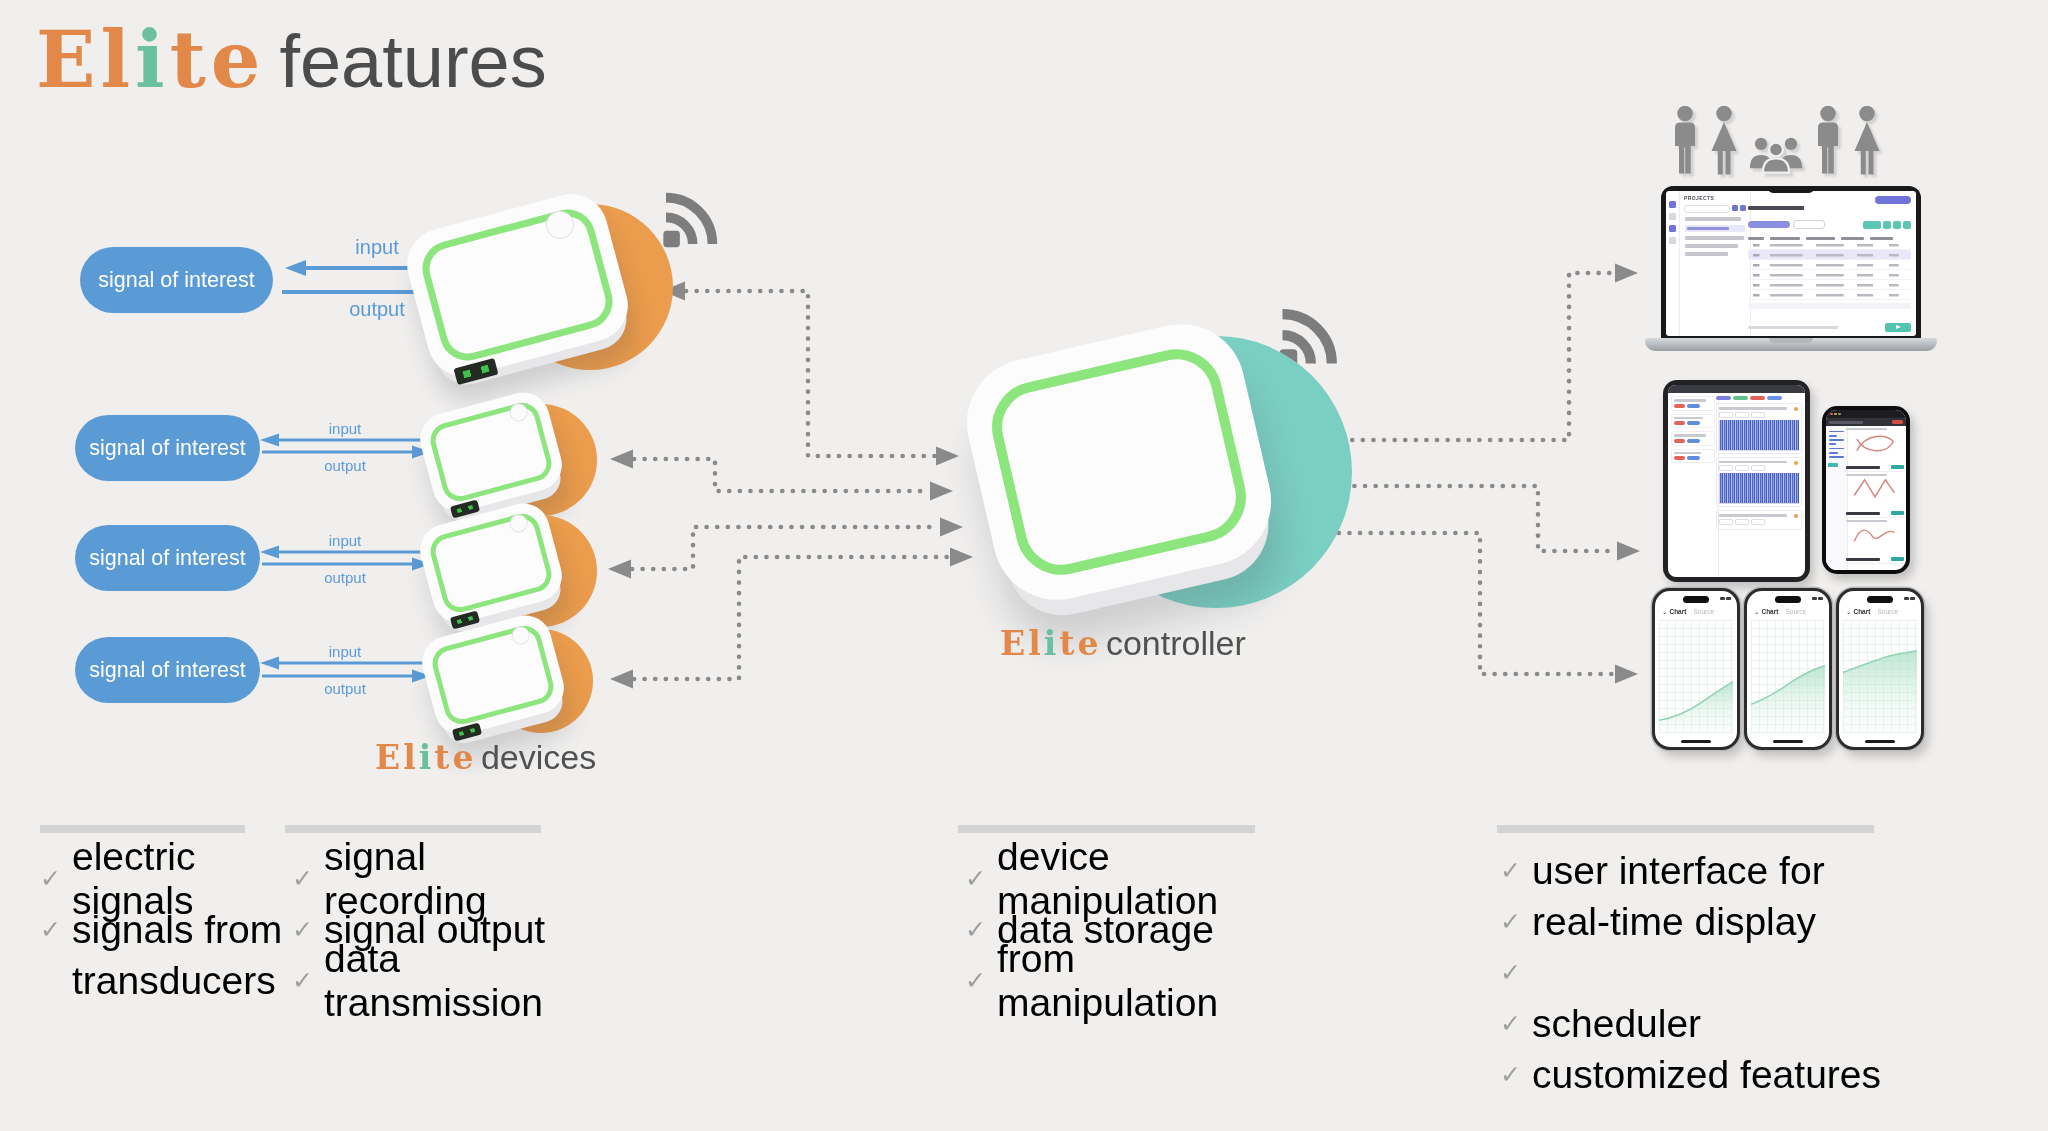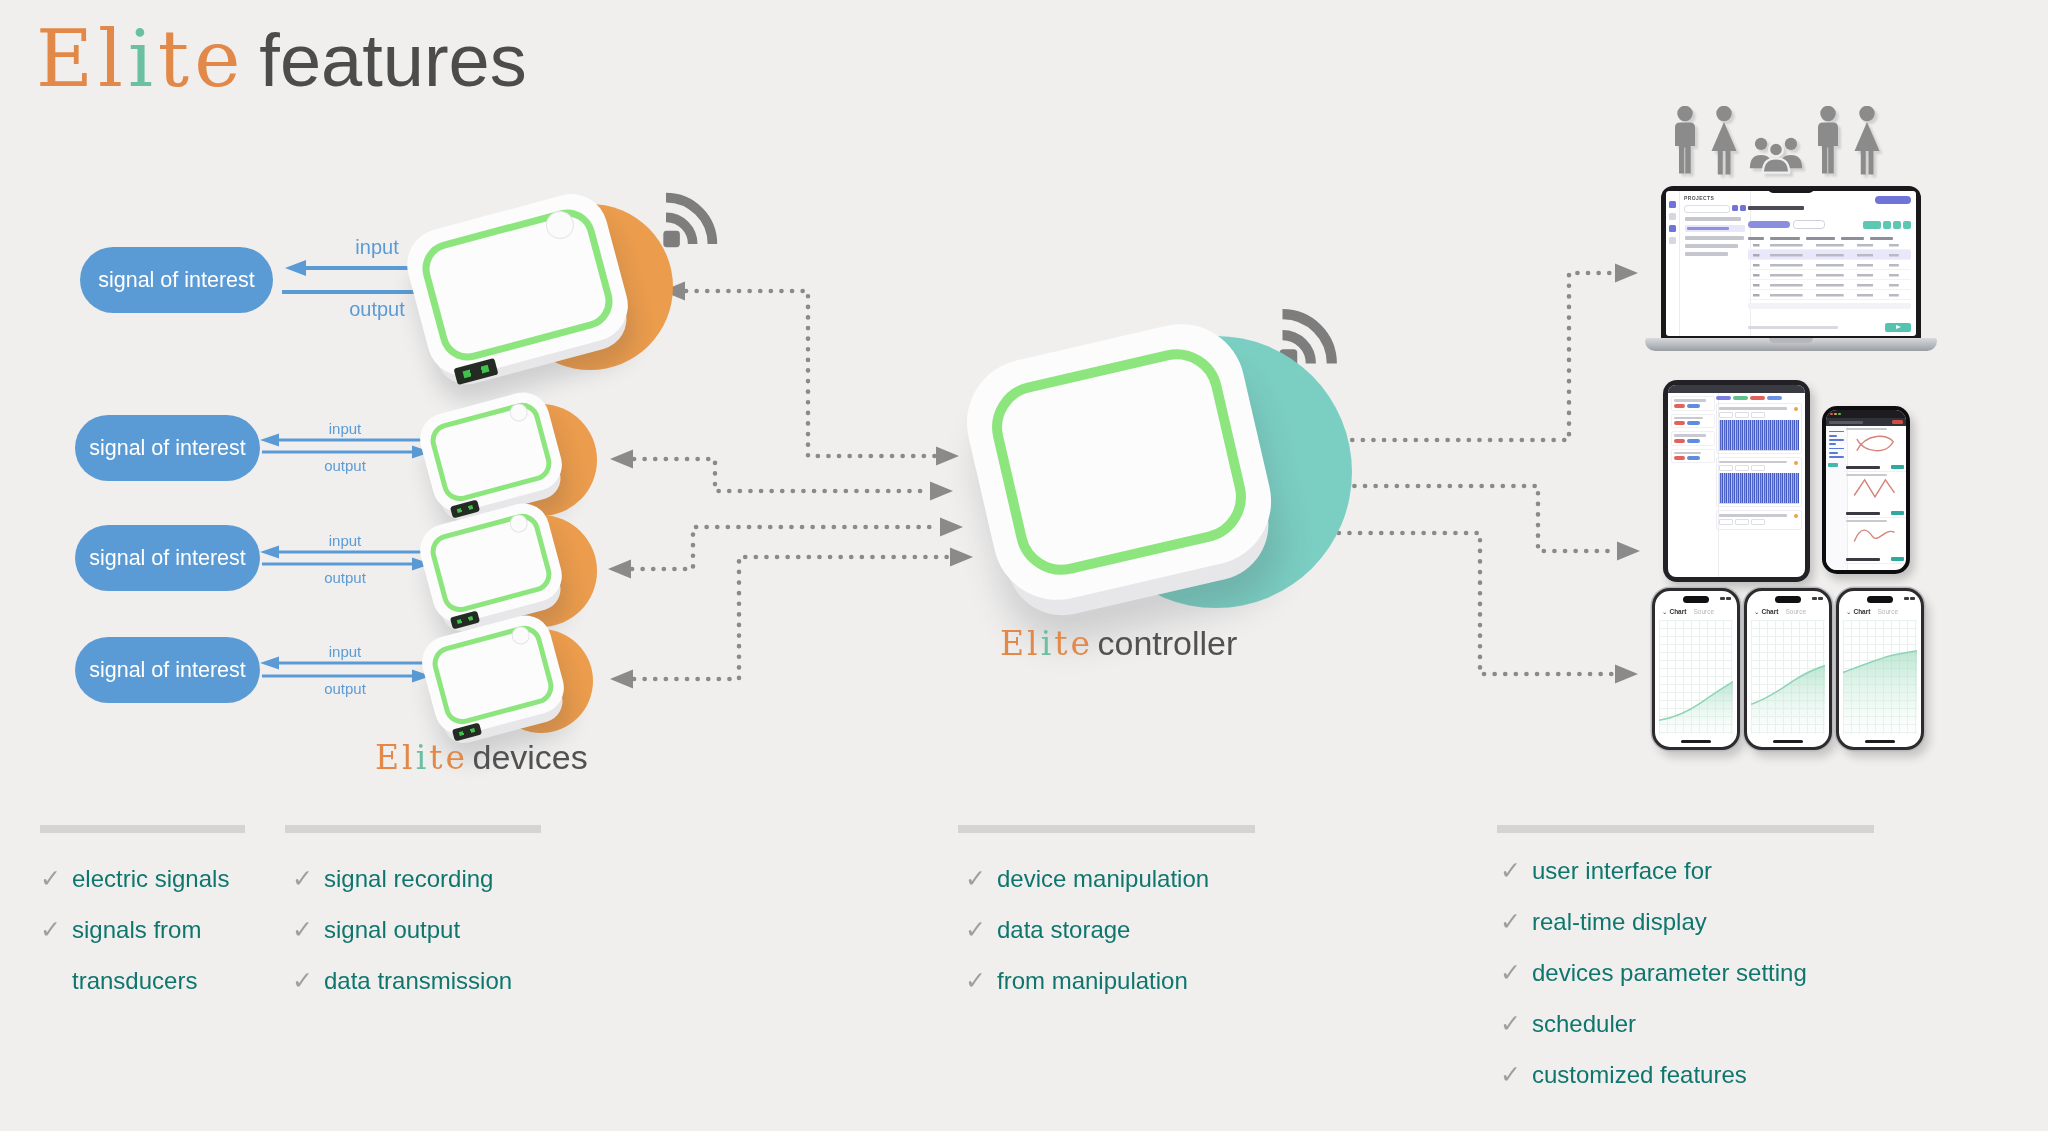--- a/index.html
+++ b/index.html
@@ -1,21 +1,21 @@
 <!DOCTYPE html>
 <html><head>
 <meta charset="utf-8">
 <style>
   html,body{margin:0;padding:0;background:#e8e8e8;}
   .canvas{position:relative;width:2048px;height:1131px;background:#f0efee;overflow:hidden;
           font-family:"Liberation Sans", sans-serif;}
 
   
   .title{position:absolute;left:36px;top:14px;white-space:nowrap;}
-  .brand{font-family:"DejaVu Serif", serif;font-weight:400;letter-spacing:5px;}
+  .brand{font-family:"DejaVu Serif", serif;font-weight:700;letter-spacing:5px;}
   .title .brand{font-size:78px;}
   .b-or{color:#e2894a;} .b-tl{color:#6cc0a2;}
   .title .word{font-size:74px;color:#4c4c4c;font-weight:400;margin-left:14px;letter-spacing:0;}
 
   
   svg.overlay{position:absolute;left:0;top:0;}
   .dots{fill:none;stroke:#8a8a8a;stroke-width:4.6;stroke-linecap:round;stroke-dasharray:0.1 10.5;}
   .ah{fill:#8a8a8a;}
   .bl{stroke:#5b9bd5;fill:none;}
   .bh{fill:#5b9bd5;}
@@ -157,21 +157,21 @@
      background-image:linear-gradient(#e9f1ef 1px,transparent 1px),linear-gradient(90deg,#e9f1ef 1px,transparent 1px);
      background-size:8px 8px;}
   .ph-grid svg{position:absolute;inset:0;width:100%;height:100%;}
   .ph-home{position:absolute;left:50%;bottom:4px;width:30px;height:3px;margin-left:-15px;background:#1d1d1f;border-radius:2px;}
 
   
   .divider{position:absolute;height:8px;background:#d4d4d4;}
   .feat{position:absolute;list-style:none;margin:0;padding:0;}
   .feat li{height:51px;display:flex;align-items:center;}
   .feat .ck{width:32px;font-size:25px;color:#9f9f9f;flex:0 0 32px;}
-  .feat .tx{font-size:24px;color:#0f766e;}
+  .feat .tx{font-size:39px;color:#000000;}
 </style>
 </head>
 <body>
 
 <div class="canvas">
 
   <svg class="overlay" width="2048" height="1131" viewBox="0 0 2048 1131">
     <g>
       <path class="dots" d="M686,291 H808 V456 H935"></path>
       <polygon class="ah" points="662,291 685,281.5 685,300.5"></polygon>
@@ -650,21 +650,20 @@
     <li>
         <span class="ck">✓</span>
         <span class="tx">user interface for</span>
       </li>
     <li>
         <span class="ck">✓</span>
         <span class="tx">real-time display</span>
       </li>
     <li>
         <span class="ck">✓</span>
-        <span class="tx">devices parameter setting</span>
       </li>
     <li>
         <span class="ck">✓</span>
         <span class="tx">scheduler</span>
       </li>
     <li>
         <span class="ck">✓</span>
         <span class="tx">customized features</span>
       </li>
   </ul>

